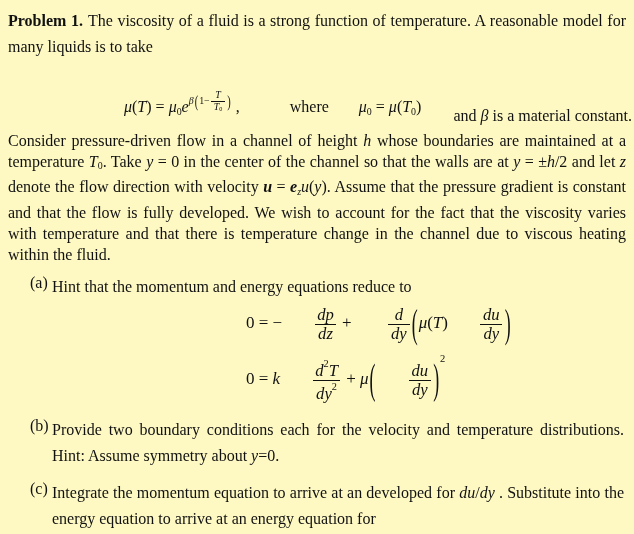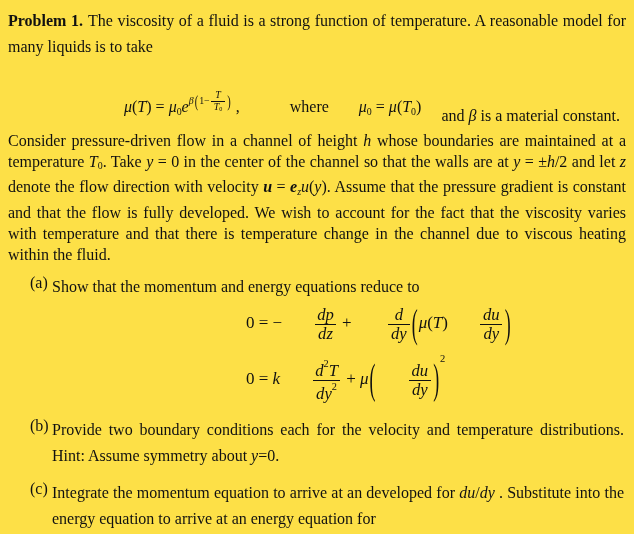--- a/index.html
+++ b/index.html
@@ -1,20 +1,20 @@
 <!DOCTYPE html>
 <html><head>
 <meta charset="utf-8">
 <style>
   html,body{margin:0;padding:0;background:#ffffff;}
   .page{
     position:relative;
     width:634px;height:534px;
     box-sizing:border-box;
-    background:#fde047;
+    background:#fef9c3;
     color:#111;
     font-family:"Liberation Serif","DejaVu Serif",serif;
     font-size:16px;
     overflow:hidden;
     padding:8px 8px 0 8px;
   }
   p.flow{margin:0;text-align:justify;line-height:26px;}
   #setup-paragraph{line-height:21px;margin-top:6px;}
 
   
@@ -38,21 +38,21 @@
   
   .eq1-row{
     height:64px;
     display:flex;align-items:baseline;
     padding:30px 0 0 116px;
     box-sizing:border-box;
     white-space:nowrap;
   }
   .eq1-row .seg{display:inline-block;}
   .eq1-where{margin:0 30px 0 50px;}
-  .eq1-tail{margin-left:20px;position:relative;top:9px;}
+  .eq1-tail{margin-left:32px;position:relative;top:9px;}
 
   
   .item{display:flex;margin:0;}
   .item .label{flex:0 0 22px;margin-left:22px;}
   .item .body{flex:1;text-align:justify;line-height:26px;padding-right:2px;}
   #item-a{margin-top:9px;}
   #item-b{margin-top:15px;}
   #item-c{margin-top:11px;}
 
   
@@ -74,21 +74,21 @@
               </span></span><span class="bigp" style="--s: 1.7;">)</span></span></span><span class="tk-txt"> ,</span></span>
     <span class="seg eq1-where">where</span>
     <span class="seg"><span class="tk-i">μ</span><span class="msub"><span class="tk-txt">0</span></span><span class="tk-txt"> = </span><span class="tk-i">μ</span><span class="tk-txt">(</span><span class="tk-i">T</span><span class="msub"><span class="tk-txt">0</span></span><span class="tk-txt">)</span></span>
     <span class="seg eq1-tail"><span class="tk-txt">and </span><span class="tk-i">β</span><span class="tk-txt"> is a material constant.</span></span>
   </div>
 
   <p class="flow" id="setup-paragraph"><span class="tk-txt">Consider pressure-driven flow in a channel of height </span><span class="tk-i">h</span><span class="tk-txt"> whose boundaries are maintained at a temperature </span><span class="tk-i">T</span><span class="msub"><span class="tk-txt">0</span></span><span class="tk-txt">. Take </span><span class="tk-i">y</span><span class="tk-txt"> = 0 in the center of the channel so that the walls are at </span><span class="tk-i">y</span><span class="tk-txt"> = ±</span><span class="tk-i">h</span><span class="tk-txt">/2 and let </span><span class="tk-i">z</span><span class="tk-txt"> denote the flow direction with velocity </span><span class="tk-bi">u</span><span class="tk-txt"> = </span><span class="tk-bi">e</span><span class="msub"><span class="tk-i">z</span></span><span class="tk-i">u</span><span class="tk-txt">(</span><span class="tk-i">y</span><span class="tk-txt">).</span><span class="tk-txt"> Assume that the pressure gradient is constant and that the flow is fully developed. We wish to account for the fact that the viscosity varies with temperature and that there is temperature change in the channel due to viscous heating within the fluid.</span></p>
 
   <div class="item" id="item-a">
     <span class="label">(a)</span>
-    <span class="body"><span class="tk-txt">Show that the momentum and energy equations reduce to</span></span>
+    <span class="body"><span class="tk-txt">Hint that the momentum and energy equations reduce to</span></span>
   </div>
 
   <div class="eqs-block">
     <div class="deq"><span class="tk-txt">0 = −</span><span class="frac">
           <span class="num"><span class="tk-i">dp</span></span>
           <span class="den"><span class="tk-i">dz</span></span>
         </span><span class="tk-txt"> + </span><span class="frac">
           <span class="num"><span class="tk-i">d</span></span>
           <span class="den"><span class="tk-i">dy</span></span>
         </span><span class="pgroup"><span class="bigp" style="--s: 2.3;">(</span><span class="pinner"><span class="tk-i">μ</span><span class="tk-txt">(</span><span class="tk-i">T</span><span class="tk-txt">)</span><span class="frac">

